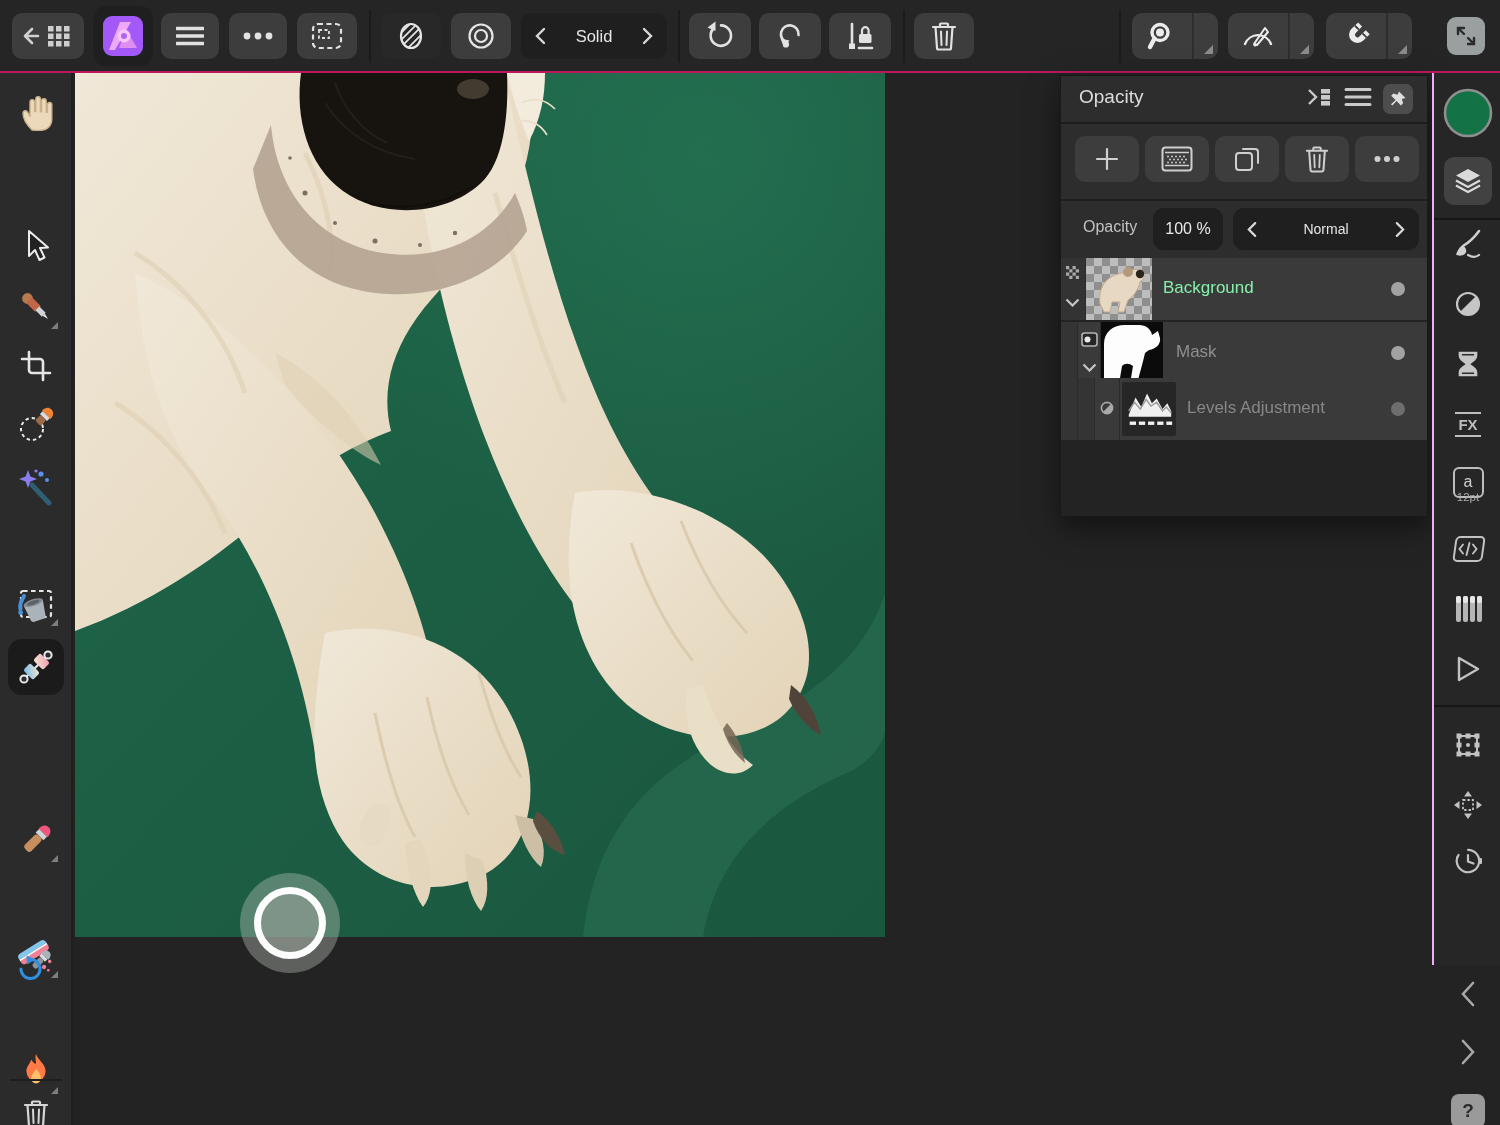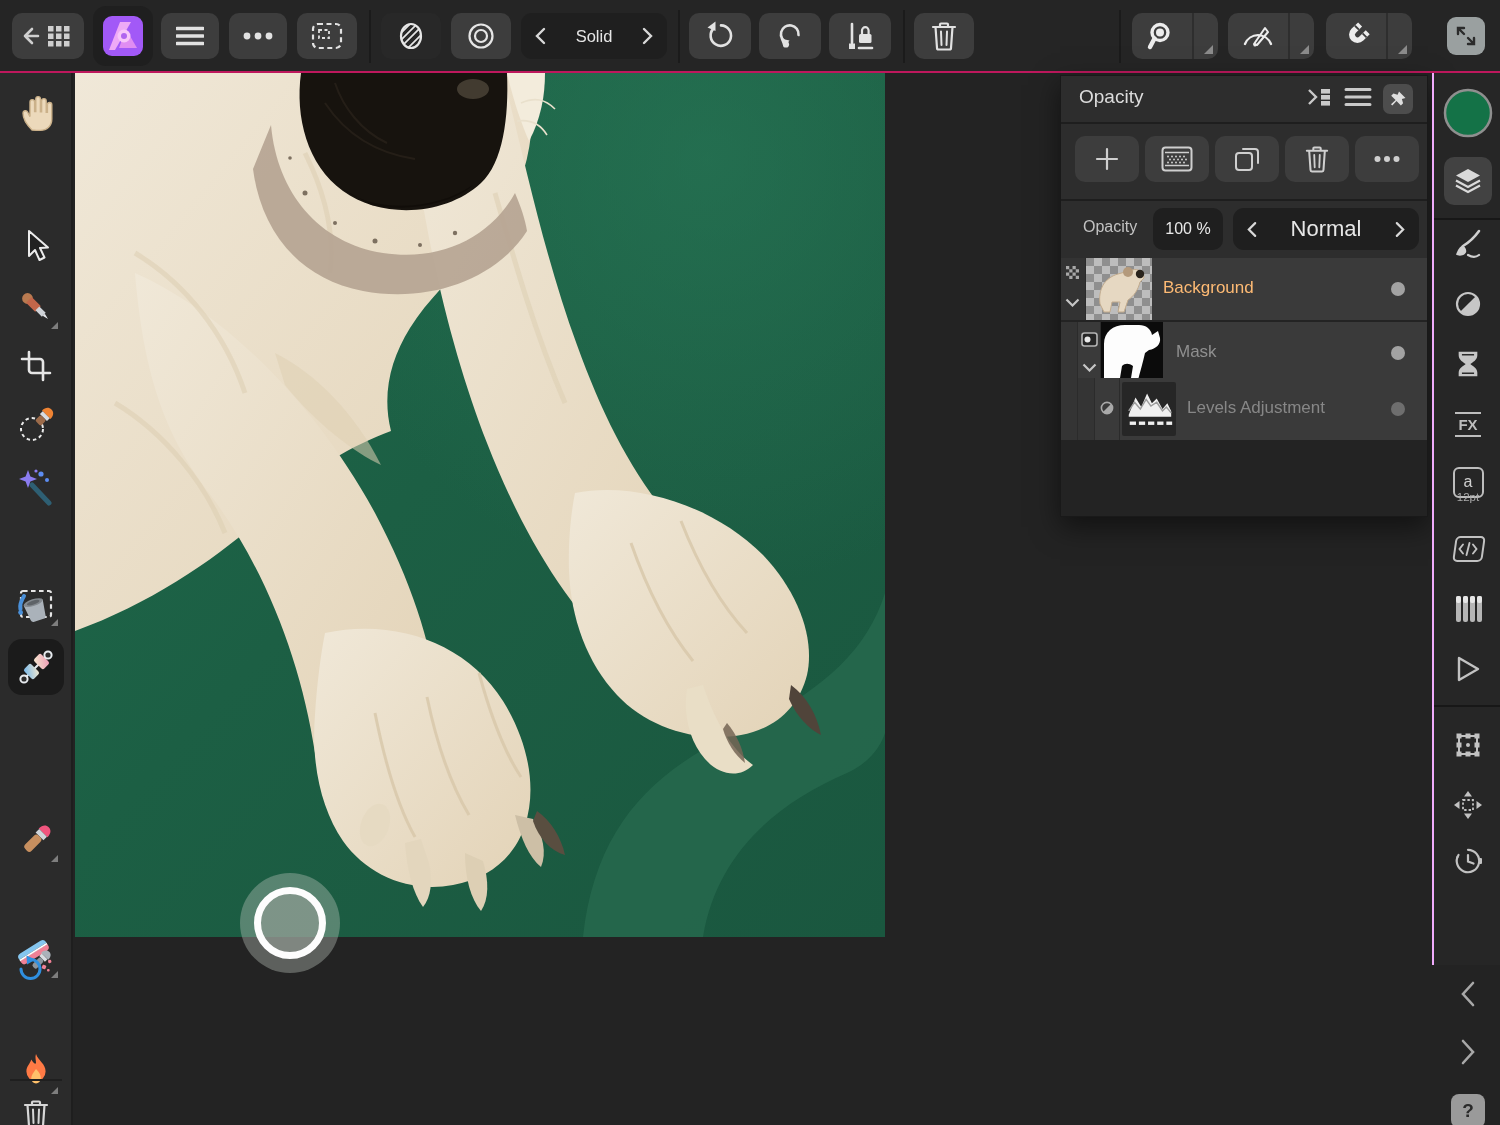--- a/index.html
+++ b/index.html
@@ -41,21 +41,21 @@
   #pin-btn{left:322px;top:8px;width:30px;height:30px;background:#4d4d4d;border-radius:7px;
            display:flex;align-items:center;justify-content:center;position:absolute;}
   #panel-btnrow{position:relative;height:75px;border-bottom:2px solid #1e1e1e;}
   .pbtn{position:absolute;top:12px;width:64px;height:46px;background:#3d3d3d;border-radius:10px;
         display:flex;align-items:center;justify-content:center;color:#cfcfcf;}
   #opacity-row{position:relative;height:57px;border-bottom:2px solid #1e1e1e;}
   #opacity-label{position:absolute;left:22px;top:17px;font-size:16px;color:#c2c2c2;}
   #opacity-value{position:absolute;left:92px;top:7px;width:70px;height:42px;background:#1f1f1f;border-radius:10px;
         display:flex;align-items:center;justify-content:center;color:#e8e8e8;font-size:16px;}
   #blend-box{position:absolute;left:172px;top:7px;width:186px;height:42px;}
-  #blend-box .stepper{width:100%;height:100%;font-size:22px;}
+  #blend-box .stepper{width:100%;height:100%;font-size:14px;}
   #rows{position:absolute;left:0;top:182px;width:100%;bottom:0;background:#232323;}
   .lrow{position:absolute;left:0;width:366px;height:62px;background:#3a3a3a;overflow:hidden;}
   .lrow.sel{background:#4c5c77;}
   .gutter{position:absolute;top:0;bottom:0;border-right:1px solid #2b2b2b;}
   .indent{position:absolute;top:0;bottom:0;width:16px;background:#343434;border-right:1px solid #2b2b2b;}
   .lname{position:absolute;top:20px;font-size:17px;}
   .vdot{position:absolute;right:22px;top:24px;width:14px;height:14px;border-radius:50%;}
   .checker{background:repeating-conic-gradient(#bdbdbd 0% 25%, #8f8f8f 0% 50%) 0 0/16px 16px;}
   
   #rightbar{left:1432px;top:73px;width:68px;height:892px;background:#262626;border-left:2px solid #f0abfc;box-sizing:border-box;}
@@ -544,21 +544,21 @@
           <path d="M1.5,1.5 L7.5,7.5 L13.5,1.5" stroke="#c6c6c6" stroke-width="2.2" fill="none"></path>
           </svg>
       </div>
       <div class="abs checker" style="left:25px;top:0;width:66px;height:62px;">
         <svg width="66" height="62" viewBox="0 0 66 62">
           <path fill="#e6d8c2" stroke="#c2ab8d" stroke-width="1" d="M14,46 C12,32 18,20 32,16 L46,12 C52,10 58,14 58,20 L54,24 C52,32 48,38 42,42 L38,54 H32 L34,44 L26,44 L24,54 H18 Z"></path>
           <circle cx="54" cy="16" r="4.2" fill="#2a241d"></circle>
           <circle cx="42" cy="14" r="5" fill="#b49a7c"></circle>
         </svg>
       </div>
-      <span class="lname" style="left:102px;color:#fdba74;">Background</span>
+      <span class="lname" style="left:102px;color:#86efac;">Background</span>
       <span class="vdot" style="background:#a2a2a2;"></span>
     </div>
 
     <div class="lrow" style="top:64px;">
       <div class="indent" style="left:0;"></div>
       <div class="gutter" style="left:17px;width:22px;">
         <svg class="abs" style="left:3px;top:10px;" width="17" height="15" viewBox="0 0 17 15">
           <rect x="1" y="1" width="15" height="13" rx="2.5" fill="#262626" stroke="#b5b5b5" stroke-width="1.6"></rect>
           <circle cx="6.5" cy="7.5" r="3" fill="#eaeaea"></circle>
         </svg>

